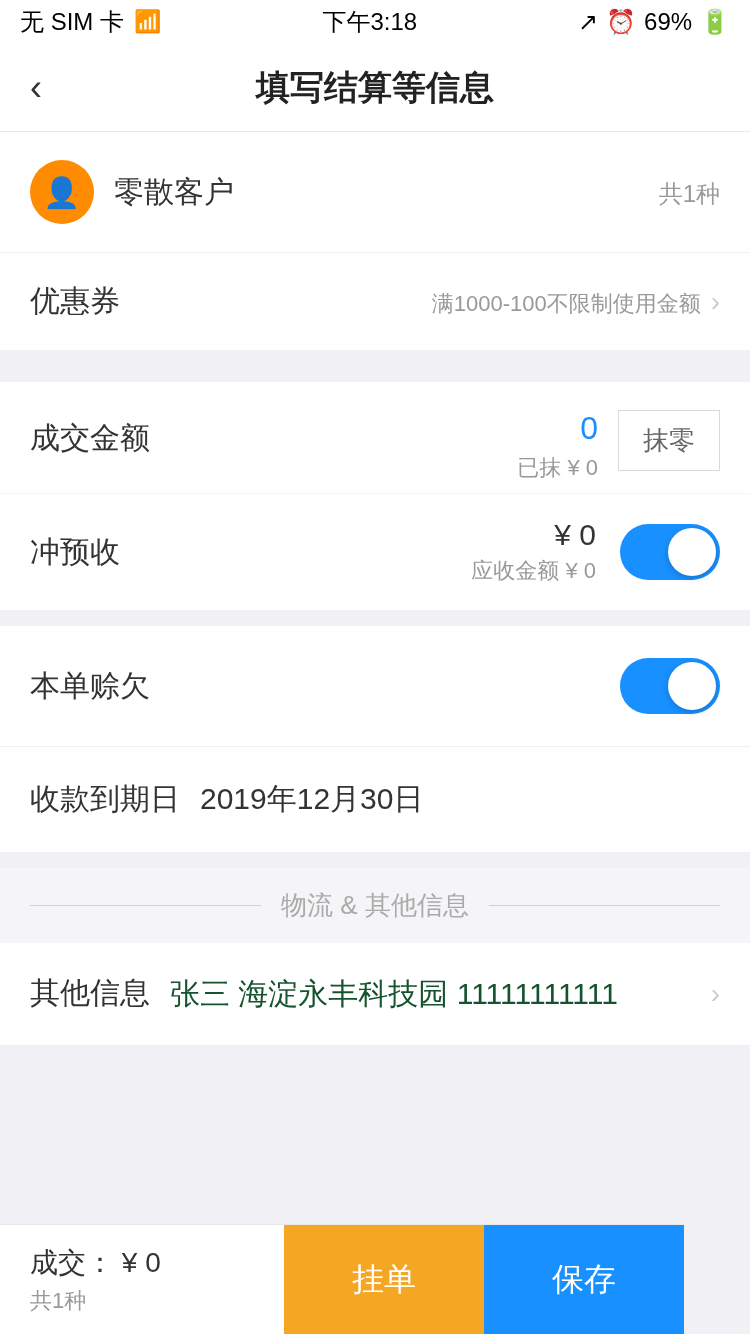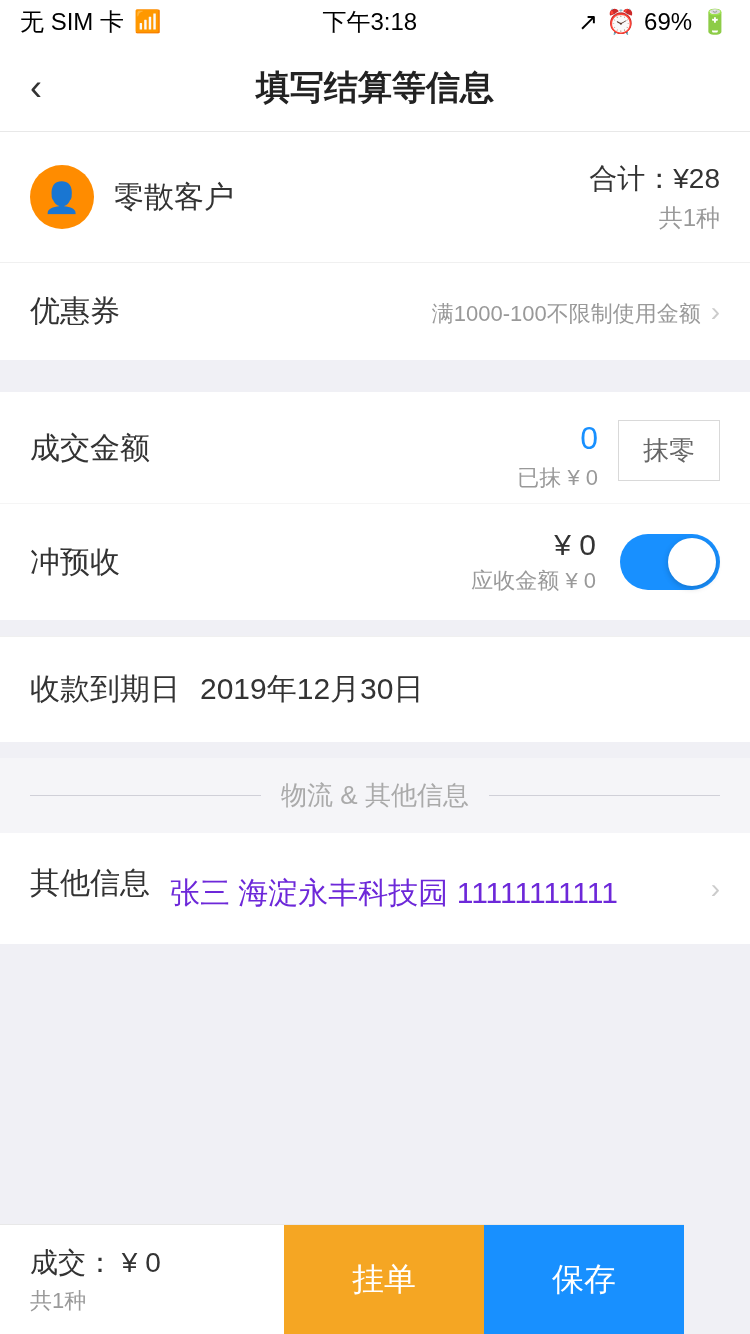--- a/index.html
+++ b/index.html
@@ -311,24 +311,23 @@
       align-items: flex-start;
       flex: 1;
     }
     .address-key {
       font-size: 30px;
       color: #333;
       white-space: nowrap;
     }
     .address-val {
       font-size: 30px;
-      color: #6d28d9;
+      color: #14532d;
       flex: 1;
       line-height: 1.4;
-      margin-top: 9px;
     }
 
     
     .bottom-bar {
       position: fixed;
       bottom: 0;
       left: 0;
       width: 684px;
       height: 110px;
       background: #fff;
@@ -400,21 +399,20 @@
 
   <div class="section">
     <div class="customer-row">
       <div class="customer-left">
         <div class="customer-avatar">
           <span>👤</span>
         </div>
         <div class="customer-name">零散客户</div>
       </div>
       <div class="customer-right">
-        <div class="customer-total">合计：¥28</div>
         <div class="customer-count">共1种</div>
       </div>
     </div>
 
     <div class="coupon-row">
       <div class="coupon-label">优惠券</div>
       <div class="coupon-right">
         <div class="coupon-info">
           <div class="coupon-desc">满1000-100不限制使用金额</div>
         </div>
@@ -447,20 +445,26 @@
         <div class="toggle">
           <div class="toggle-knob"></div>
         </div>
       </div>
     </div>
   </div>
 
   <div class="section-gap"></div>
 
   <div class="debt-section">
+    <div class="debt-row">
+      <div class="debt-label">本单赊欠</div>
+      <div class="toggle">
+        <div class="toggle-knob"></div>
+      </div>
+    </div>
 
     <div class="due-date-row">
       <div class="due-date-label">收款到期日</div>
       <div class="due-date-value">2019年12月30日</div>
     </div>
   </div>
 
   <div class="section-gap"></div>
 
   <div class="logistics-divider">

